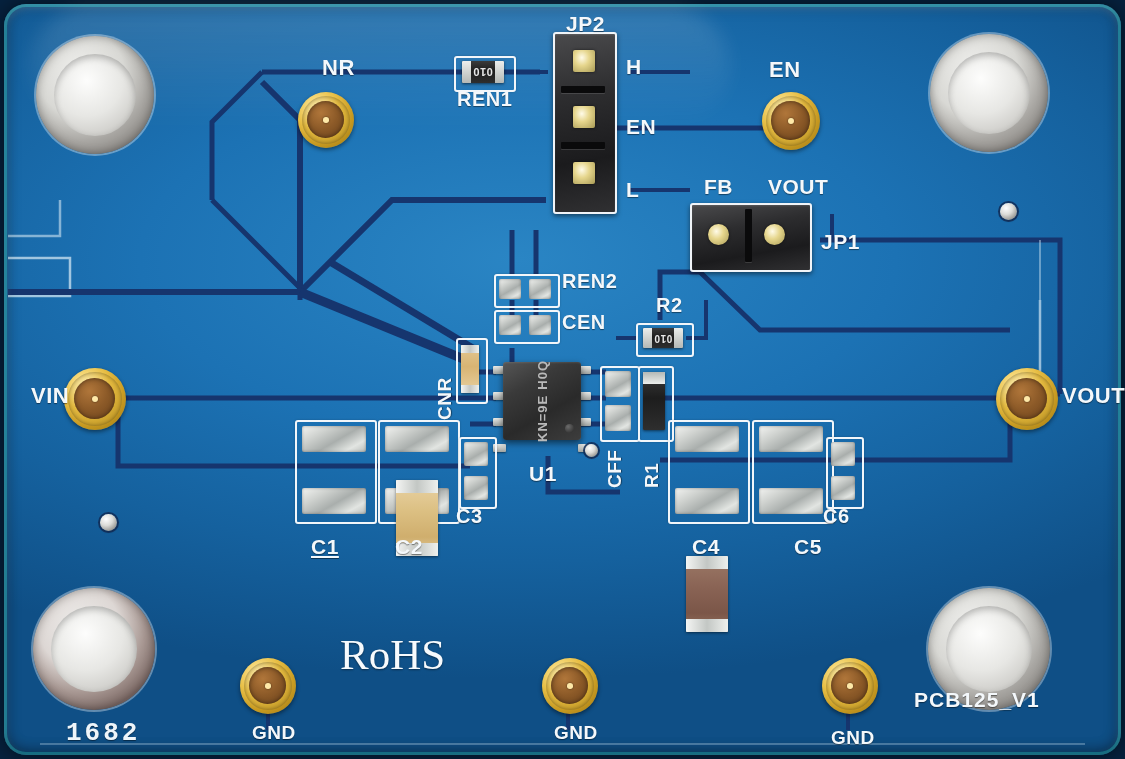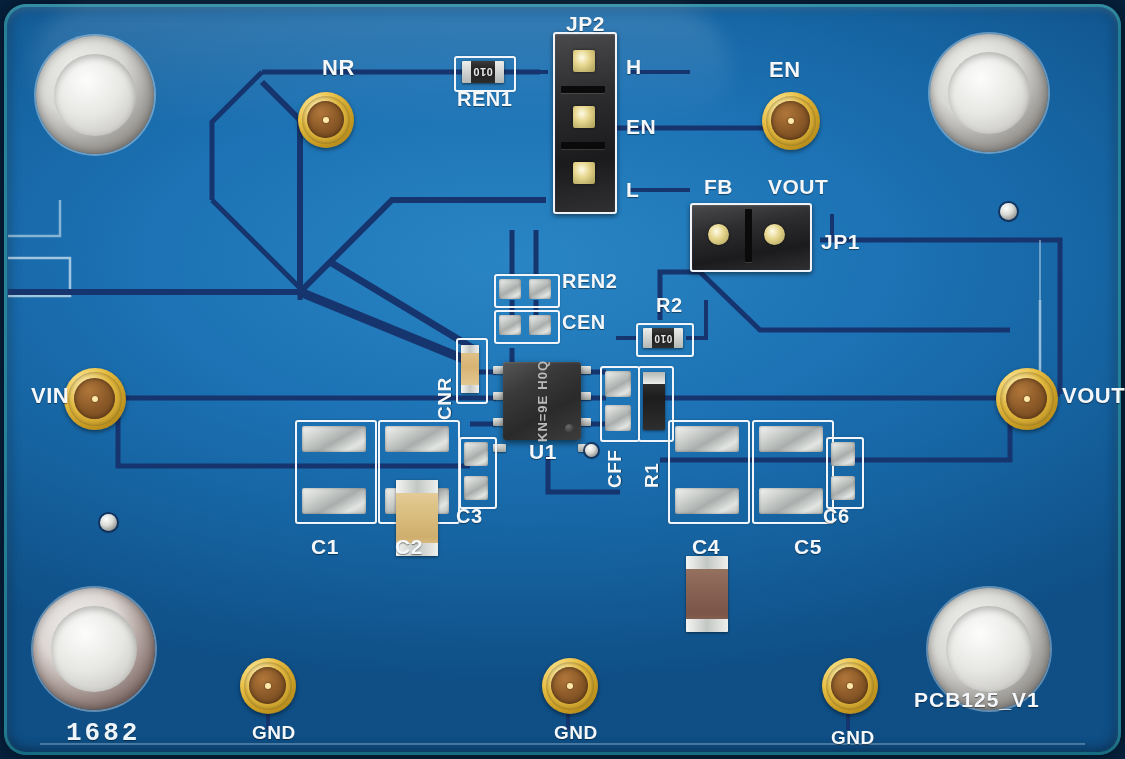--- a/index.html
+++ b/index.html
@@ -445,33 +445,34 @@
   <div class="silk" style="left:704px;top:175px;font-size:21px;">FB</div>
   <div class="silk" style="left:768px;top:175px;font-size:21px;">VOUT</div>
   <div class="silk" style="left:821px;top:230px;font-size:21px;">JP1</div>
 
   <div class="silk" style="left:562px;top:270px;font-size:20px;">REN2</div>
   <div class="silk" style="left:562px;top:311px;font-size:20px;">CEN</div>
   <div class="silk vert" style="left:434px;top:420px;font-size:19px;">CNR</div>
   <div class="silk" style="left:656px;top:294px;font-size:20px;">R2</div>
   <div class="silk vert" style="left:604px;top:488px;font-size:19px;">CFF</div>
   <div class="silk vert" style="left:641px;top:488px;font-size:19px;">R1</div>
-  <div class="silk" style="left:529px;top:440px;font-size:21px;">U1</div>
+  <div class="silk" style="left:529px;top:462px;font-size:21px;">U1</div>
 
   <div class="silk" style="left:31px;top:383px;font-size:22px;">VIN</div>
   <div class="silk" style="left:1062px;top:383px;font-size:22px;">VOUT</div>
 
-  <div class="silk" style="left:311px;top:535px;font-size:21px;">C1</div>
+  <div class="silk" style="left:311px;top:535px;font-size:21px;text-decoration:underline;">C1</div>
   <div class="silk" style="left:395px;top:535px;font-size:21px;">C2</div>
   <div class="silk" style="left:456px;top:505px;font-size:20px;">C3</div>
   <div class="silk" style="left:692px;top:535px;font-size:21px;">C4</div>
   <div class="silk" style="left:794px;top:535px;font-size:21px;">C5</div>
   <div class="silk" style="left:823px;top:505px;font-size:20px;">C6</div>
 
   <div class="silk" style="left:252px;top:722px;font-size:19px;">GND</div>
   <div class="silk" style="left:554px;top:722px;font-size:19px;">GND</div>
   <div class="silk" style="left:831px;top:727px;font-size:19px;">GND</div>
 
+  <div class="rohs" style="left:340px;top:630px;font-size:43px;">RoHS</div>
 
   <div class="datecode" style="left:66px;top:718px;font-size:26px;">1682</div>
   <div class="silk" style="left:914px;top:688px;font-size:21px;letter-spacing:1px;">PCB125_V1</div>
 
 </div>
 
 </body></html>

